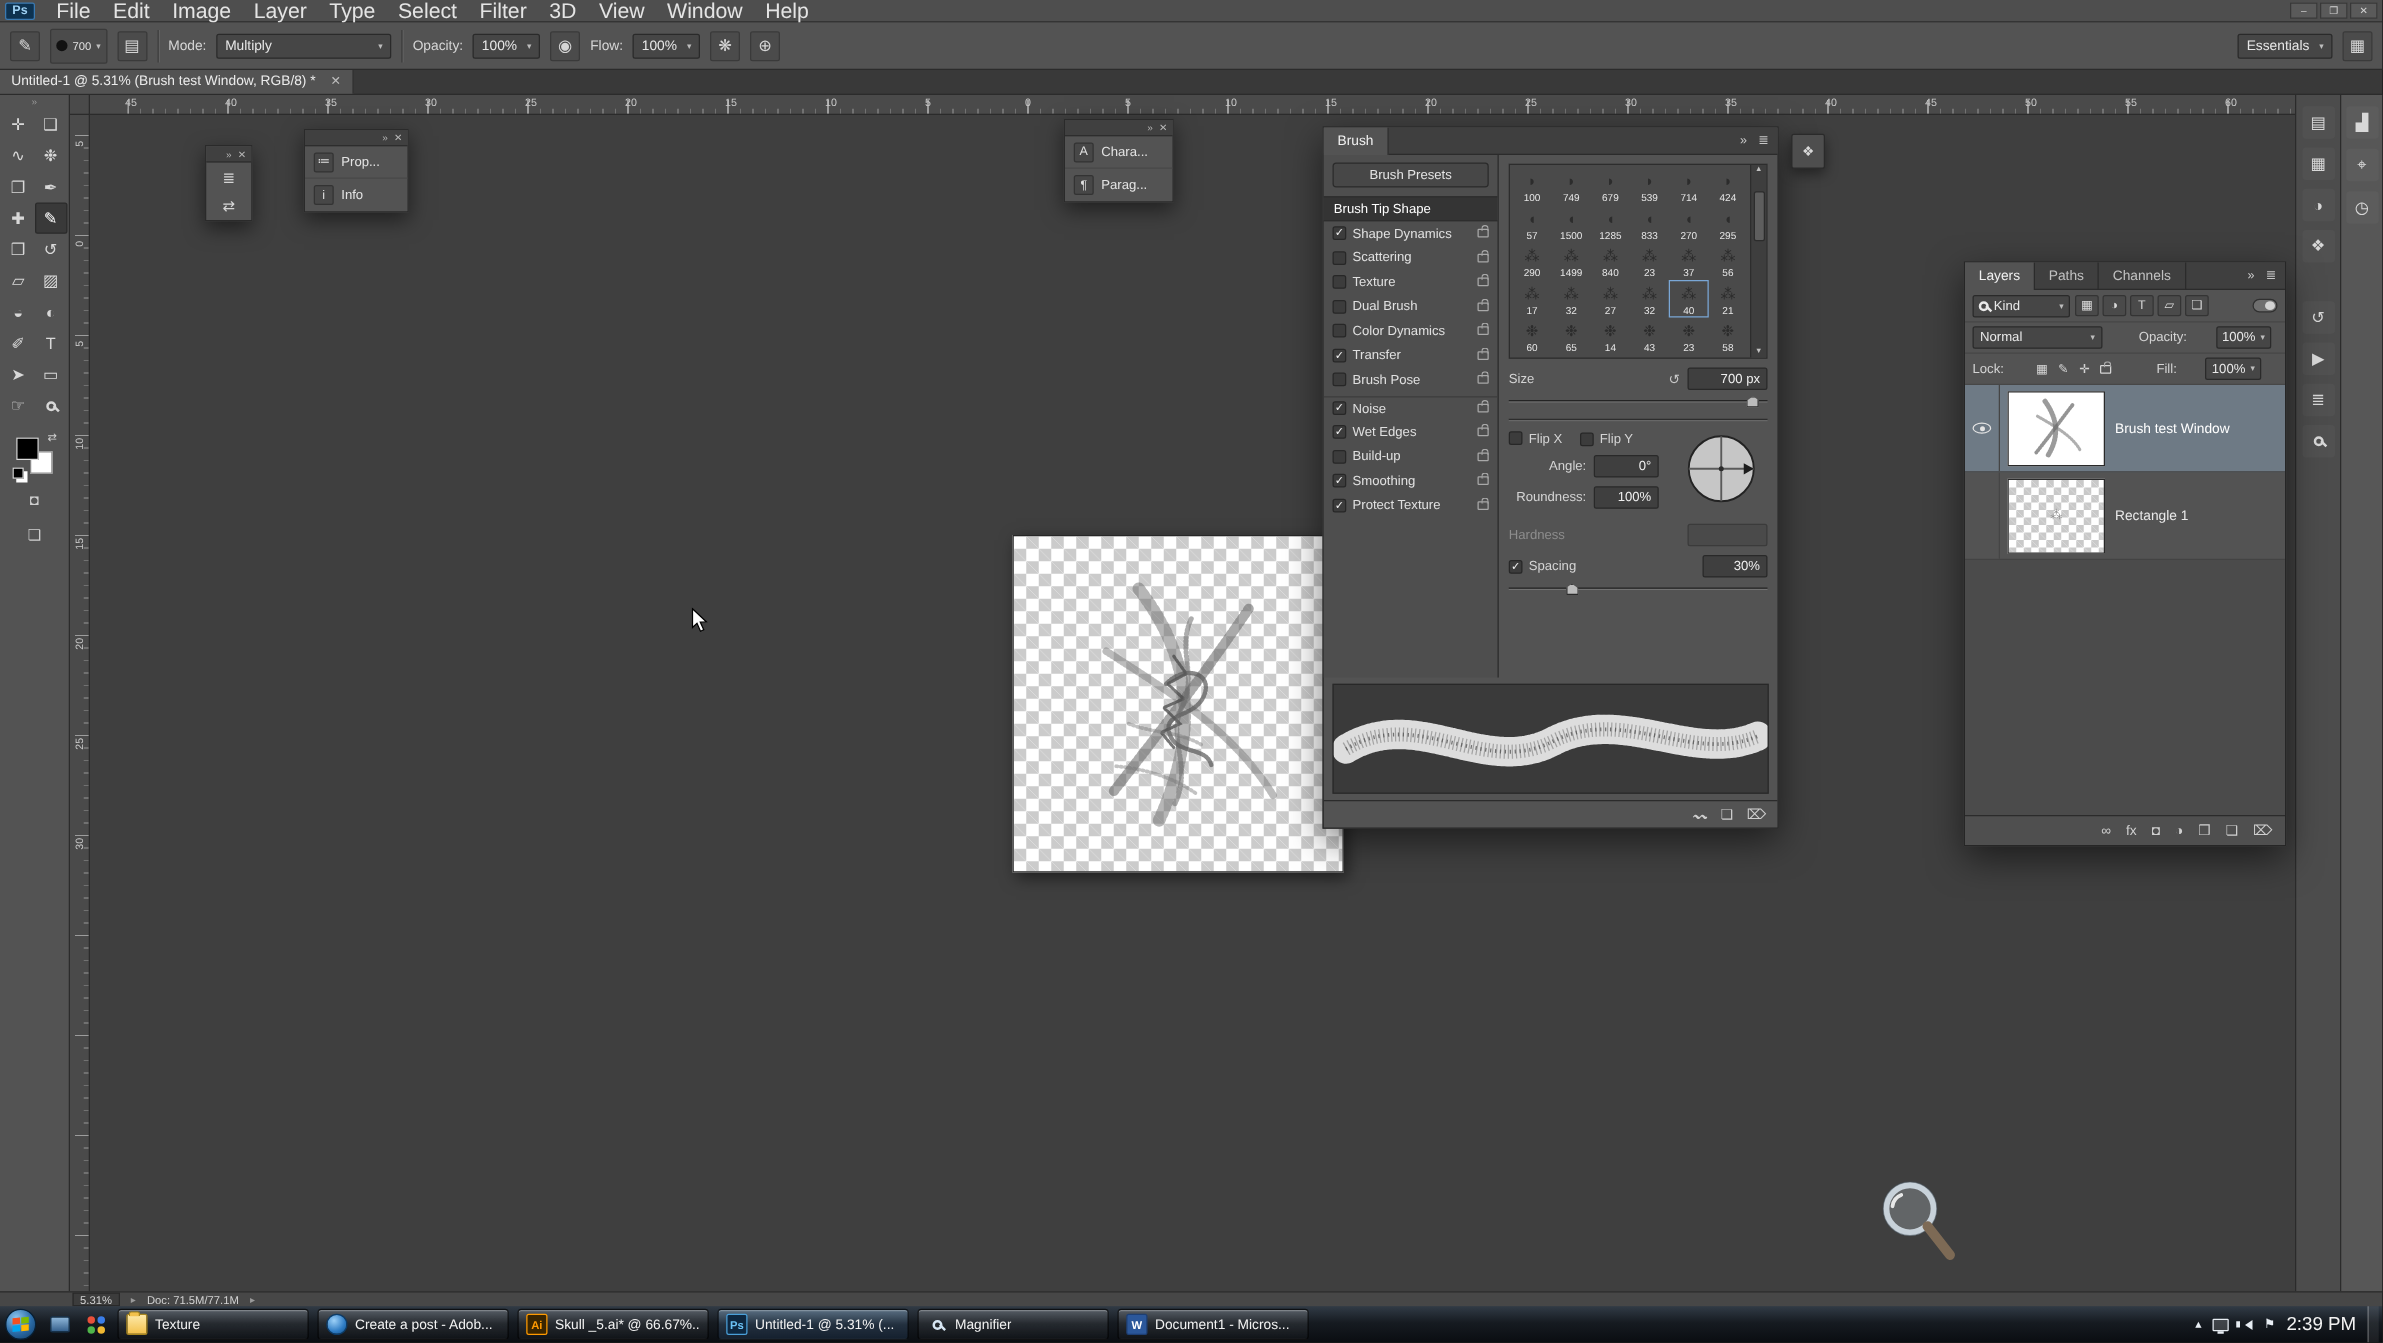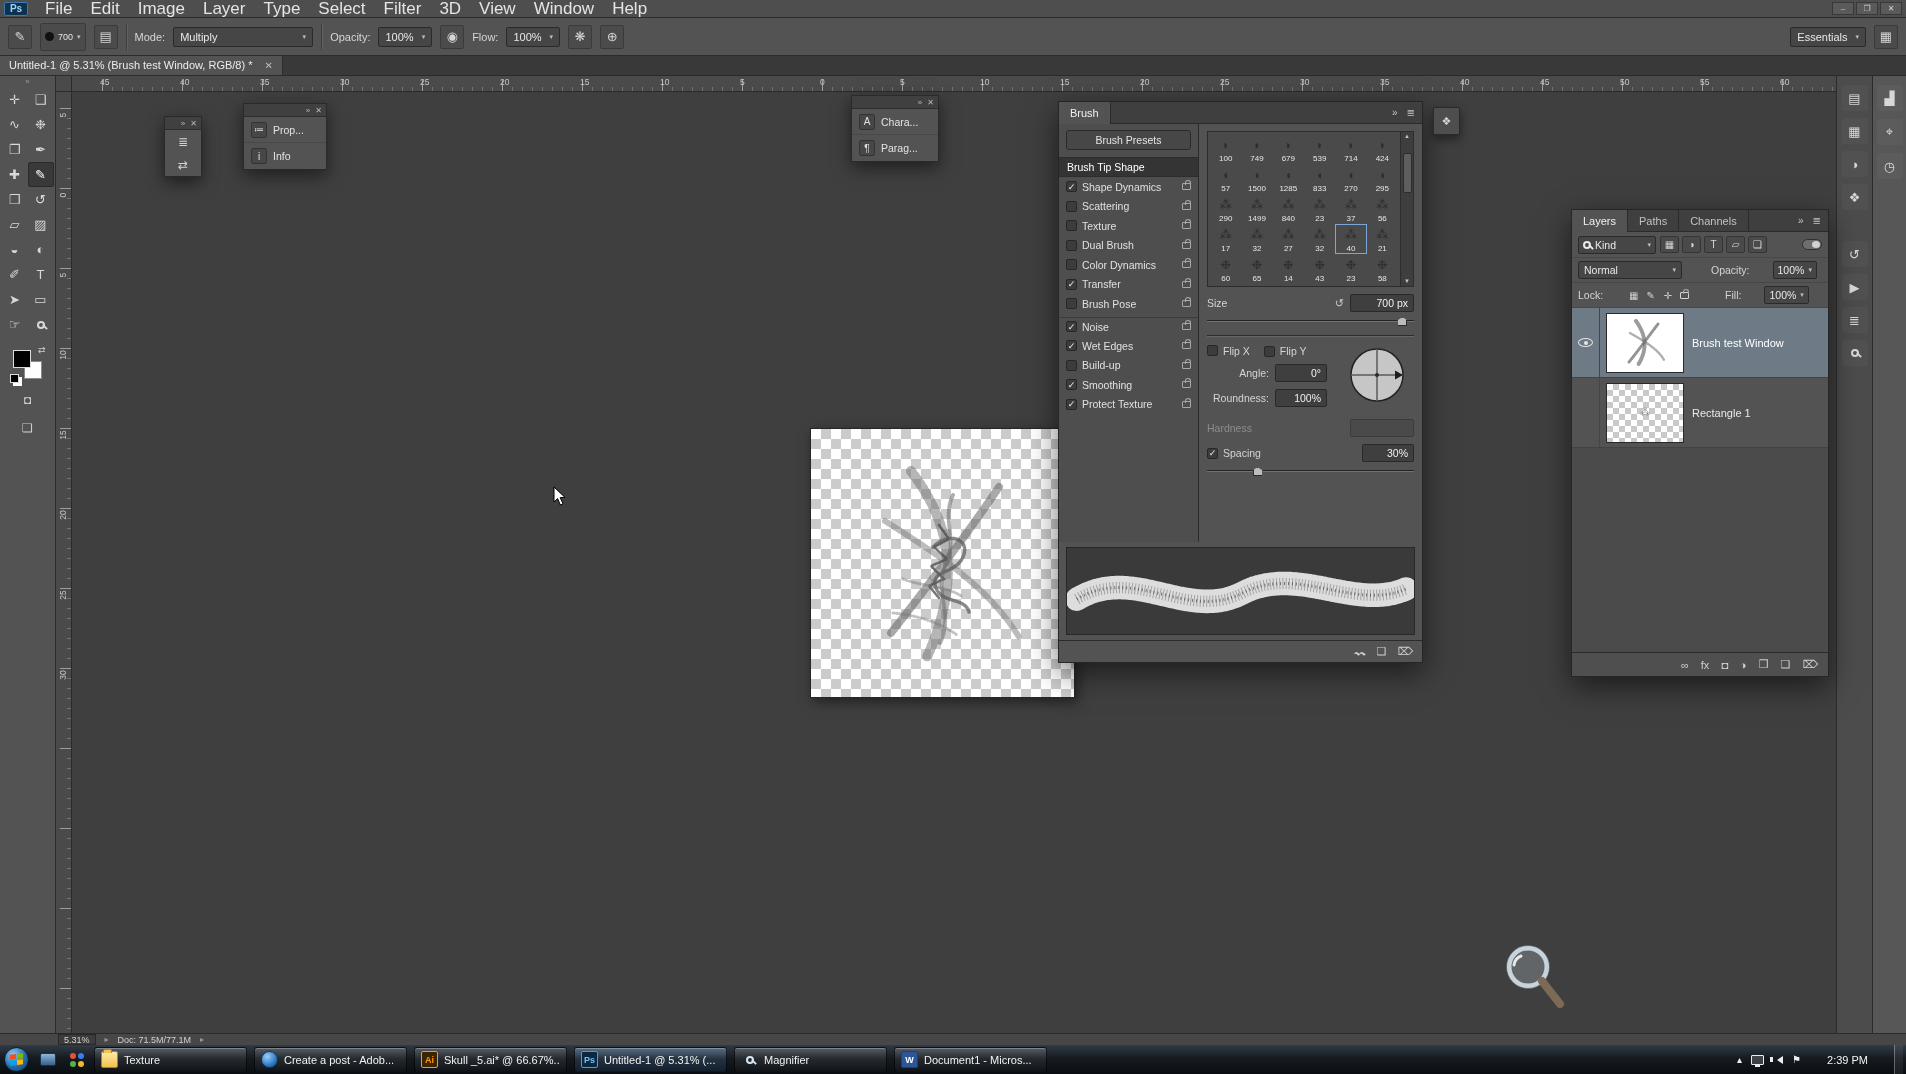--- a/index.html
+++ b/index.html
@@ -171,21 +171,21 @@
 .ico-ai{background:#3a2500;color:#ff9a00;border:1px solid #ff9a00}
 .ico-ps{background:#0d2740;color:#6cc2f5;border:1px solid #4a9fd8}
 .ico-word{background:#2b579a;color:#fff;border:1px solid #1e3f73}
 .ico-lens{color:#d7e6f3}
 #tray{margin-left:auto;display:flex;align-items:center;gap:9px;padding-right:3px}
 .tray-glyph{color:#e9eff5;font-size:10px}
 .tray-net{width:13px;height:10px;border:1px solid #e7edf3;border-radius:1px;background:rgba(255,255,255,.18);position:relative}
 .tray-net::after{content:"";position:absolute;left:3px;bottom:-3px;width:5px;height:2px;background:#e7edf3}
 .tray-vol{width:0;height:0;border:4px solid transparent;border-right:6px solid #e7edf3;position:relative}
 .tray-vol::before{content:"";position:absolute;left:-7px;top:-2.5px;width:3px;height:5px;background:#e7edf3}
-#clock{font-size:11px;color:#f2f2f2;margin:0 17px;white-space:nowrap}
+#clock{font-size:15px;color:#f2f2f2;margin:0 0;white-space:nowrap}
 #show-desktop{width:9px;height:29px;background:rgba(255,255,255,.07);border-left:1px solid rgba(255,255,255,.3);flex:none}
 
 
 .cb{display:inline-flex;width:11px;height:11px;background:#3c3c3c;border:1px solid #272727;border-radius:2px;align-items:center;justify-content:center;font-size:9px;color:#efefef;flex:none}
 .cb.on::after{content:"✓"}
 .lock{display:inline-block;width:9px;height:7px;border:1px solid #a8a8a8;border-radius:1px;position:relative;flex:none}
 .lock::before{content:"";position:absolute;left:1.5px;top:-4px;width:4px;height:4px;border:1px solid #a8a8a8;border-bottom:0;border-radius:4px 4px 0 0}
 .css-mag{display:inline-block;width:8px;height:8px;border:2px solid currentColor;border-radius:50%;position:relative;flex:none}
 .css-mag::after{content:"";position:absolute;width:6px;height:2px;background:currentColor;right:-5px;bottom:-1px;transform:rotate(45deg)}
 #magnifier-gfx{position:absolute;left:1502px;top:941px;z-index:15}

